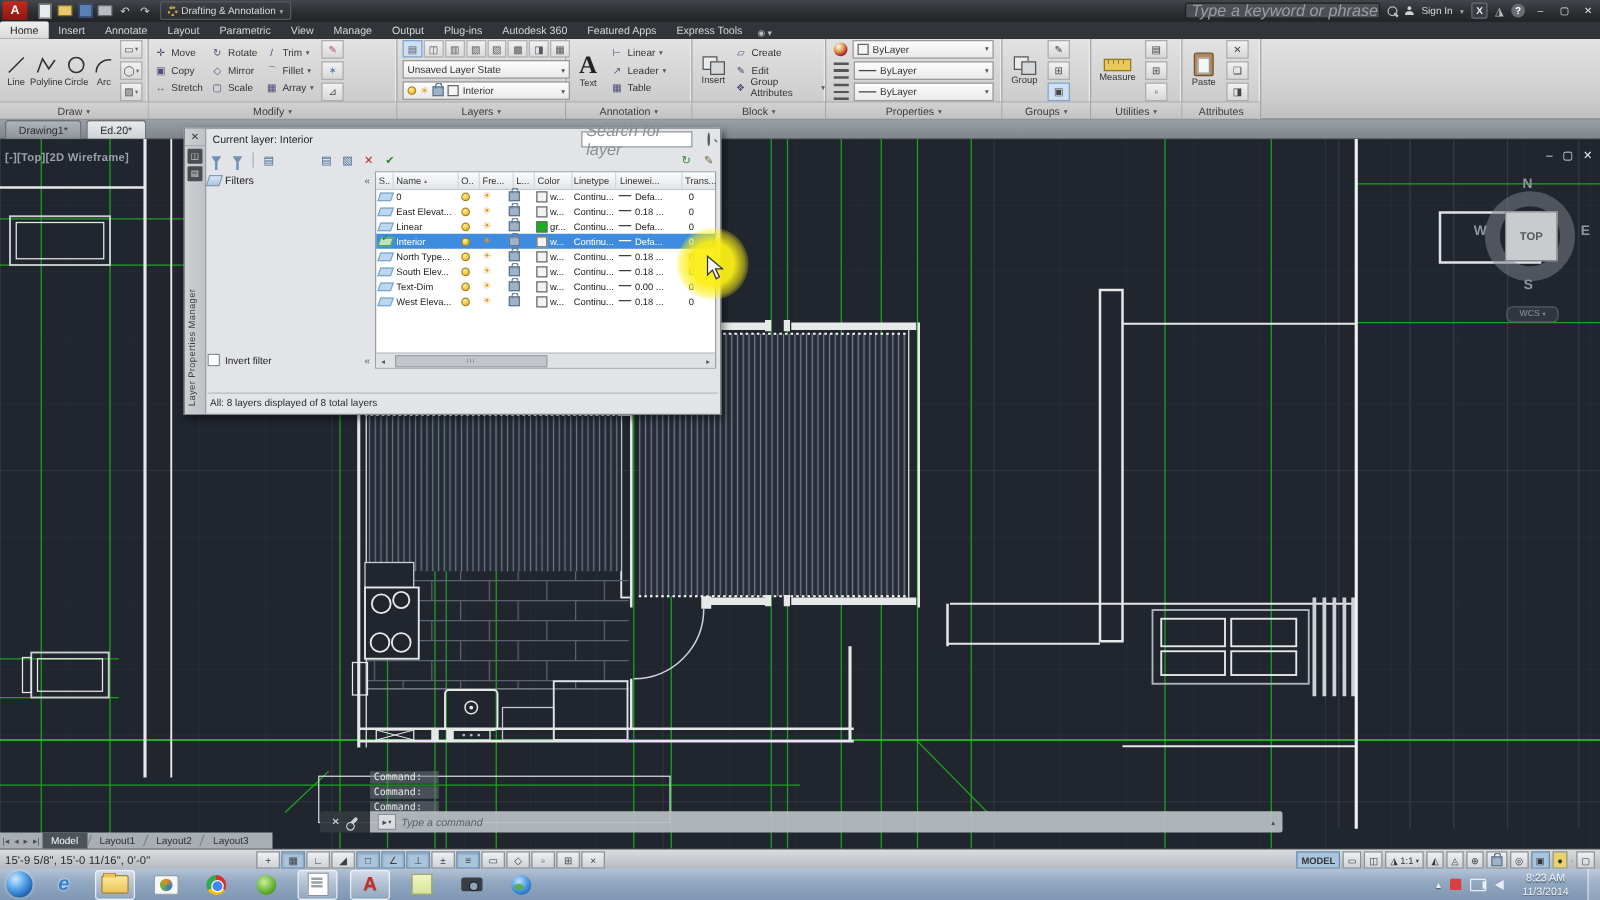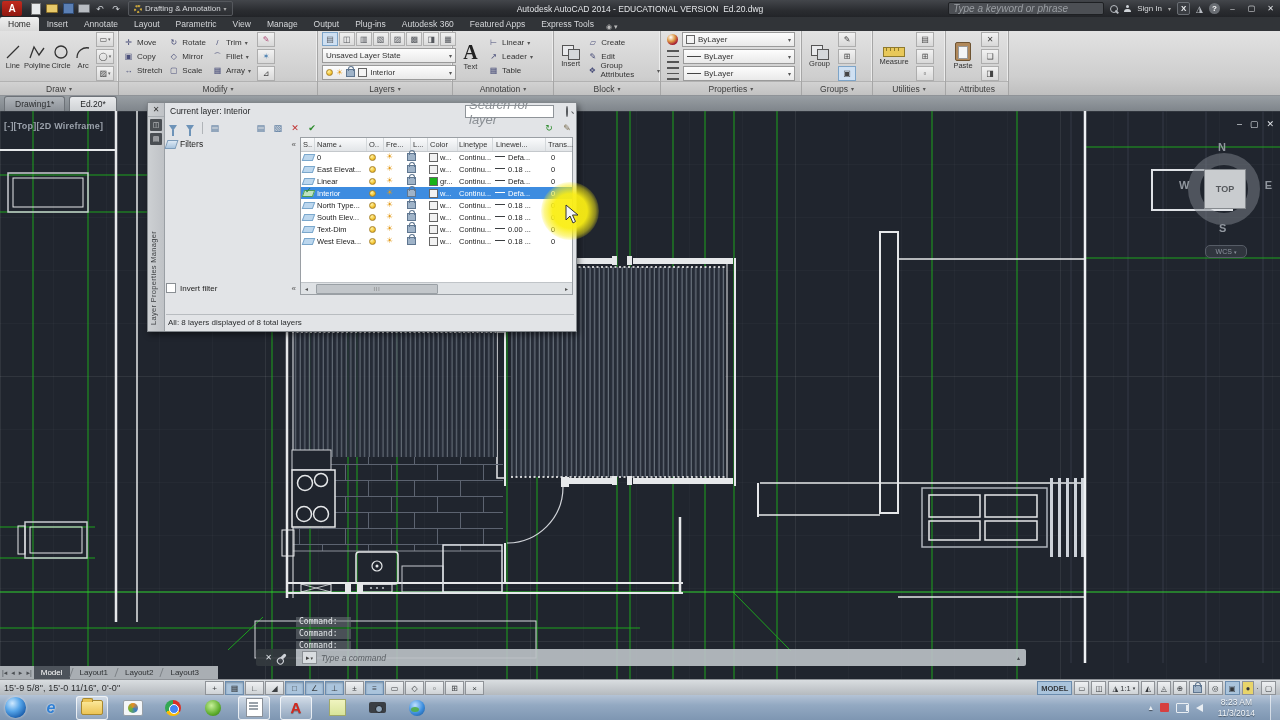--- a/index.html
+++ b/index.html
@@ -19,21 +19,21 @@
   .mini-sheet{width:8px;height:10px;background:#e8eaec;border:1px solid #777;}
   .mini-folder{width:10px;height:7px;background:#e8c96a;border:1px solid #8a6f2a;border-radius:1px;position:relative;}
   .mini-save{width:9px;height:9px;background:#5a7fb5;border:1px solid #2f4a72;}
   .mini-print{width:10px;height:7px;background:#b8bcc2;border:1px solid #6a6e74;border-radius:1px;}
   .workspace{display:flex;align-items:center;gap:3px;border:1px solid #55585d;border-radius:2px;
     background:linear-gradient(#3c3f44,#2c2e32);padding:1px 5px;margin-left:6px;height:11px;}
   .gear{width:8px;height:8px;border-radius:50%;border:2px dotted #c8a43c;box-sizing:border-box;}
   #title-center{position:absolute;left:0;right:0;text-align:center;font-size:8.5px;color:#e3e5e8;pointer-events:none;}
   #title-right{margin-left:auto;display:flex;align-items:center;gap:6px;padding-right:3px;}
   #tb-search{width:150px;height:11px;background:#4c4f54;border:1px solid #1e2023;border-radius:2px;
-    color:#9a9ea3;font-size:10px;font-style:italic;display:flex;align-items:center;padding-left:4px;}
+    color:#9a9ea3;font-size:13px;font-style:italic;display:flex;align-items:center;padding-left:4px;}
   .mag{width:6px;height:6px;border:1.5px solid #b8bcc2;border-radius:50%;position:relative;}
   .mag::after{content:"";position:absolute;width:4px;height:1.5px;background:#b8bcc2;transform:rotate(45deg);left:4px;top:5px;}
   .person{width:7px;height:7px;position:relative;}
   .person::before{content:"";position:absolute;width:3px;height:3px;border-radius:50%;background:#cfd3d8;left:2px;top:0;}
   .person::after{content:"";position:absolute;width:7px;height:3px;border-radius:3px 3px 0 0;background:#cfd3d8;top:4px;}
   .xchg{width:11px;height:11px;background:#3a3d42;border:1px solid #6a6e74;color:#e8eaec;font-size:8px;font-weight:bold;
     display:flex;align-items:center;justify-content:center;border-radius:2px;}
   .helpq{width:11px;height:11px;border-radius:50%;background:#6a6e74;color:#fff;font-size:8px;font-weight:bold;
     display:flex;align-items:center;justify-content:center;}
   .winbtn{width:13px;height:12px;display:inline-flex;align-items:center;justify-content:center;color:#e0e2e6;font-size:8px;}
@@ -269,23 +269,20 @@
         <span class="mini-print"></span>
       </span>
     <span class="qat-ic">↶</span>
     <span class="qat-ic">↷</span>
   </div>
   <div class="workspace">
     <span class="gear"></span>
     <span>Drafting &amp; Annotation</span>
     <span style="font-size:6px;color:#aaa">▾</span>
   </div>
-  <div id="title-center">
-    <span>Autodesk AutoCAD 2014 - EDUCATIONAL VERSION</span>&nbsp;&nbsp;<span>Ed.20.dwg</span>
-  </div>
   <div id="title-right">
     <div id="tb-search">Type a keyword or phrase</div>
     <span class="mag"></span>
     <span class="person"></span>
     <span>Sign In</span>
     <span style="font-size:6px;color:#aaa">▾</span>
     <span class="xchg">X</span>
     <span style="color:#b8bcc2;font-size:9px">◮</span>
     <span class="helpq">?</span>
     <span class="winbtn">–</span>

